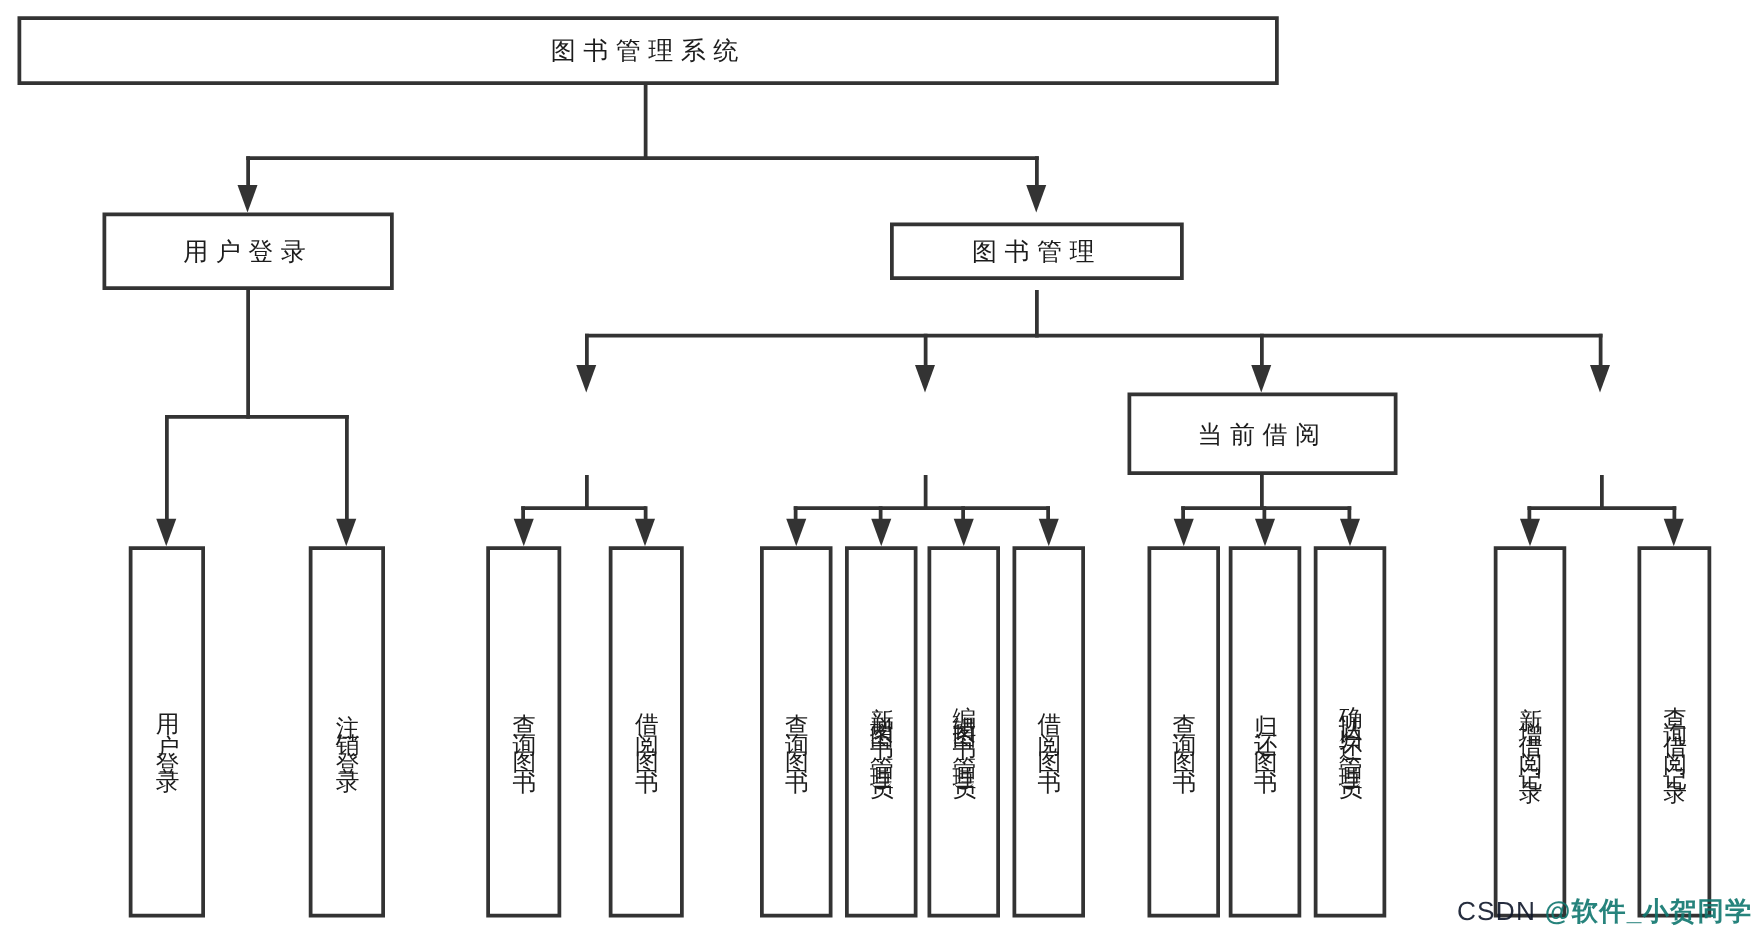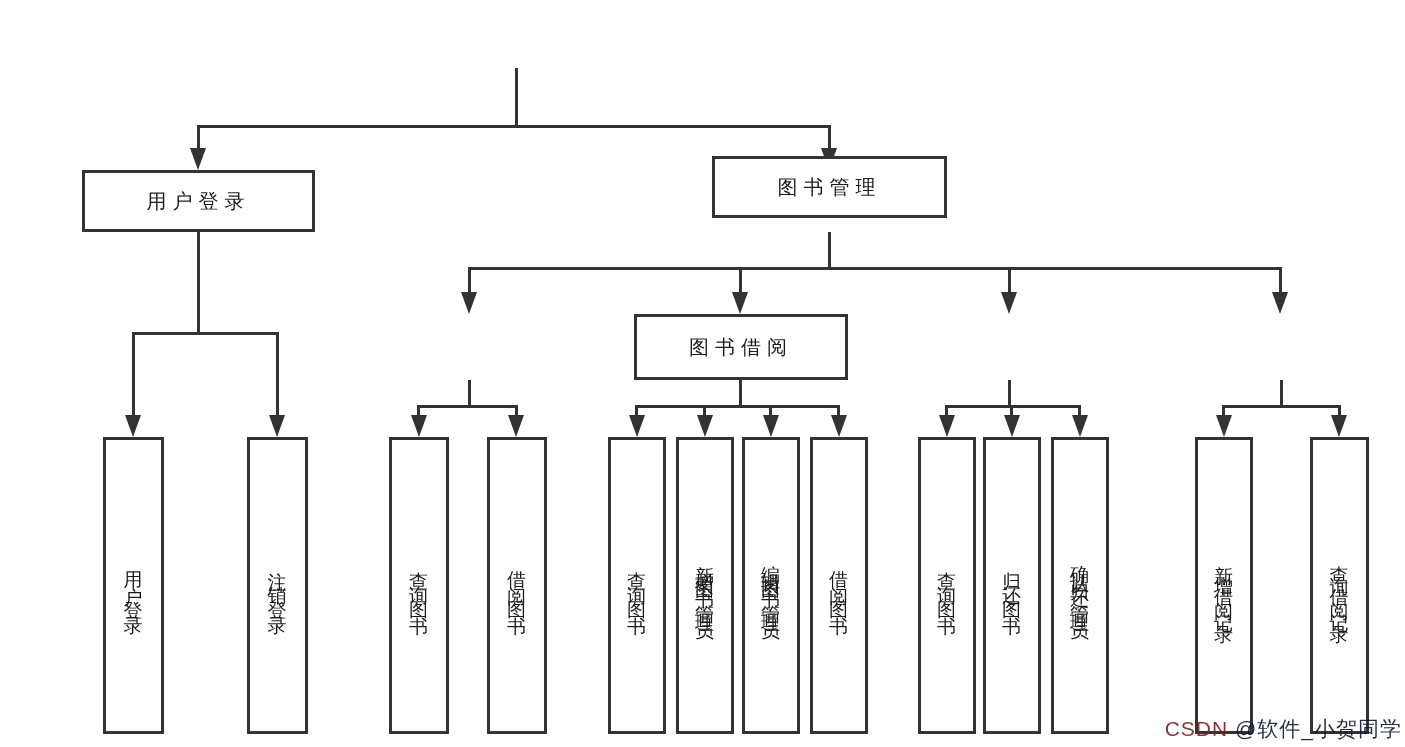--- a/index.html
+++ b/index.html
@@ -33,40 +33,43 @@
   .hline{position:absolute;height:3px;background:var(--line);}
   .arrow{
     position:absolute;width:0;height:0;
     border-left:8px solid transparent;border-right:8px solid transparent;
     border-top:22px solid var(--line);
   }
   .watermark{
     position:absolute;top:715px;right:3px;z-index:20;
     font-size:21px;white-space:nowrap;opacity:.9;letter-spacing:1px;
   }
-  .wm-gray{color:#7f1d1d;}
-  .wm-pink{color:#0f172a;}
+  .wm-gray{color:#0f172a;}
+  .wm-pink{color:#0f766e;font-weight:bold;}
 </style>
 </head>
 <body>
 
 <div class="stage">
 
+  <div class="box" style="left:14px;top:13px;width:1009px;height:55px">
+    <span class="hlabel">图书管理系统</span>
+  </div>
 
   <div class="vline" style="left:515px;top:68px;height:60px"></div>
   <div class="hline" style="left:197px;top:125px;width:634px"></div>
   <div class="vline" style="left:197px;top:125px;height:25px"></div>
   <div class="arrow" style="left:190px;top:148px"></div>
   <div class="vline" style="left:828px;top:125px;height:25px"></div>
   <div class="arrow" style="left:821px;top:148px"></div>
 
   <div class="box" style="left:82px;top:170px;width:233px;height:62px">
     <span class="hlabel">用户登录</span>
   </div>
-  <div class="box" style="left:712px;top:156px;width:235px;height:62px">
+  <div class="box" style="left:712px;top:178px;width:235px;height:46px">
     <span class="hlabel">图书管理</span>
   </div>
 
   <div class="vline" style="left:197px;top:232px;height:103px"></div>
   <div class="hline" style="left:132px;top:332px;width:147px"></div>
   <div class="vline" style="left:132px;top:332px;height:85px"></div>
   <div class="arrow" style="left:125px;top:415px"></div>
   <div class="vline" style="left:276px;top:332px;height:85px"></div>
   <div class="arrow" style="left:269px;top:415px"></div>
 
@@ -74,22 +77,22 @@
   <div class="hline" style="left:468px;top:267px;width:814px"></div>
   <div class="vline" style="left:468px;top:267px;height:26px"></div>
   <div class="arrow" style="left:461px;top:292px"></div>
   <div class="vline" style="left:739px;top:267px;height:26px"></div>
   <div class="arrow" style="left:732px;top:292px"></div>
   <div class="vline" style="left:1008px;top:267px;height:26px"></div>
   <div class="arrow" style="left:1001px;top:292px"></div>
   <div class="vline" style="left:1279px;top:267px;height:26px"></div>
   <div class="arrow" style="left:1272px;top:292px"></div>
 
-  <div class="box" style="left:634px;top:314px;width:214px;height:66px">
-    <span class="hlabel">图书借阅</span>
+  <div class="box" style="left:902px;top:314px;width:216px;height:66px">
+    <span class="hlabel">当前借阅</span>
   </div>
 
   <div class="vline" style="left:468px;top:380px;height:28px"></div>
   <div class="hline" style="left:417px;top:405px;width:100px"></div>
   <div class="vline" style="left:417px;top:405px;height:12px"></div>
   <div class="arrow" style="left:411px;top:415px"></div>
   <div class="vline" style="left:515px;top:405px;height:12px"></div>
   <div class="arrow" style="left:508px;top:415px"></div>
 
   <div class="vline" style="left:739px;top:380px;height:28px"></div>

